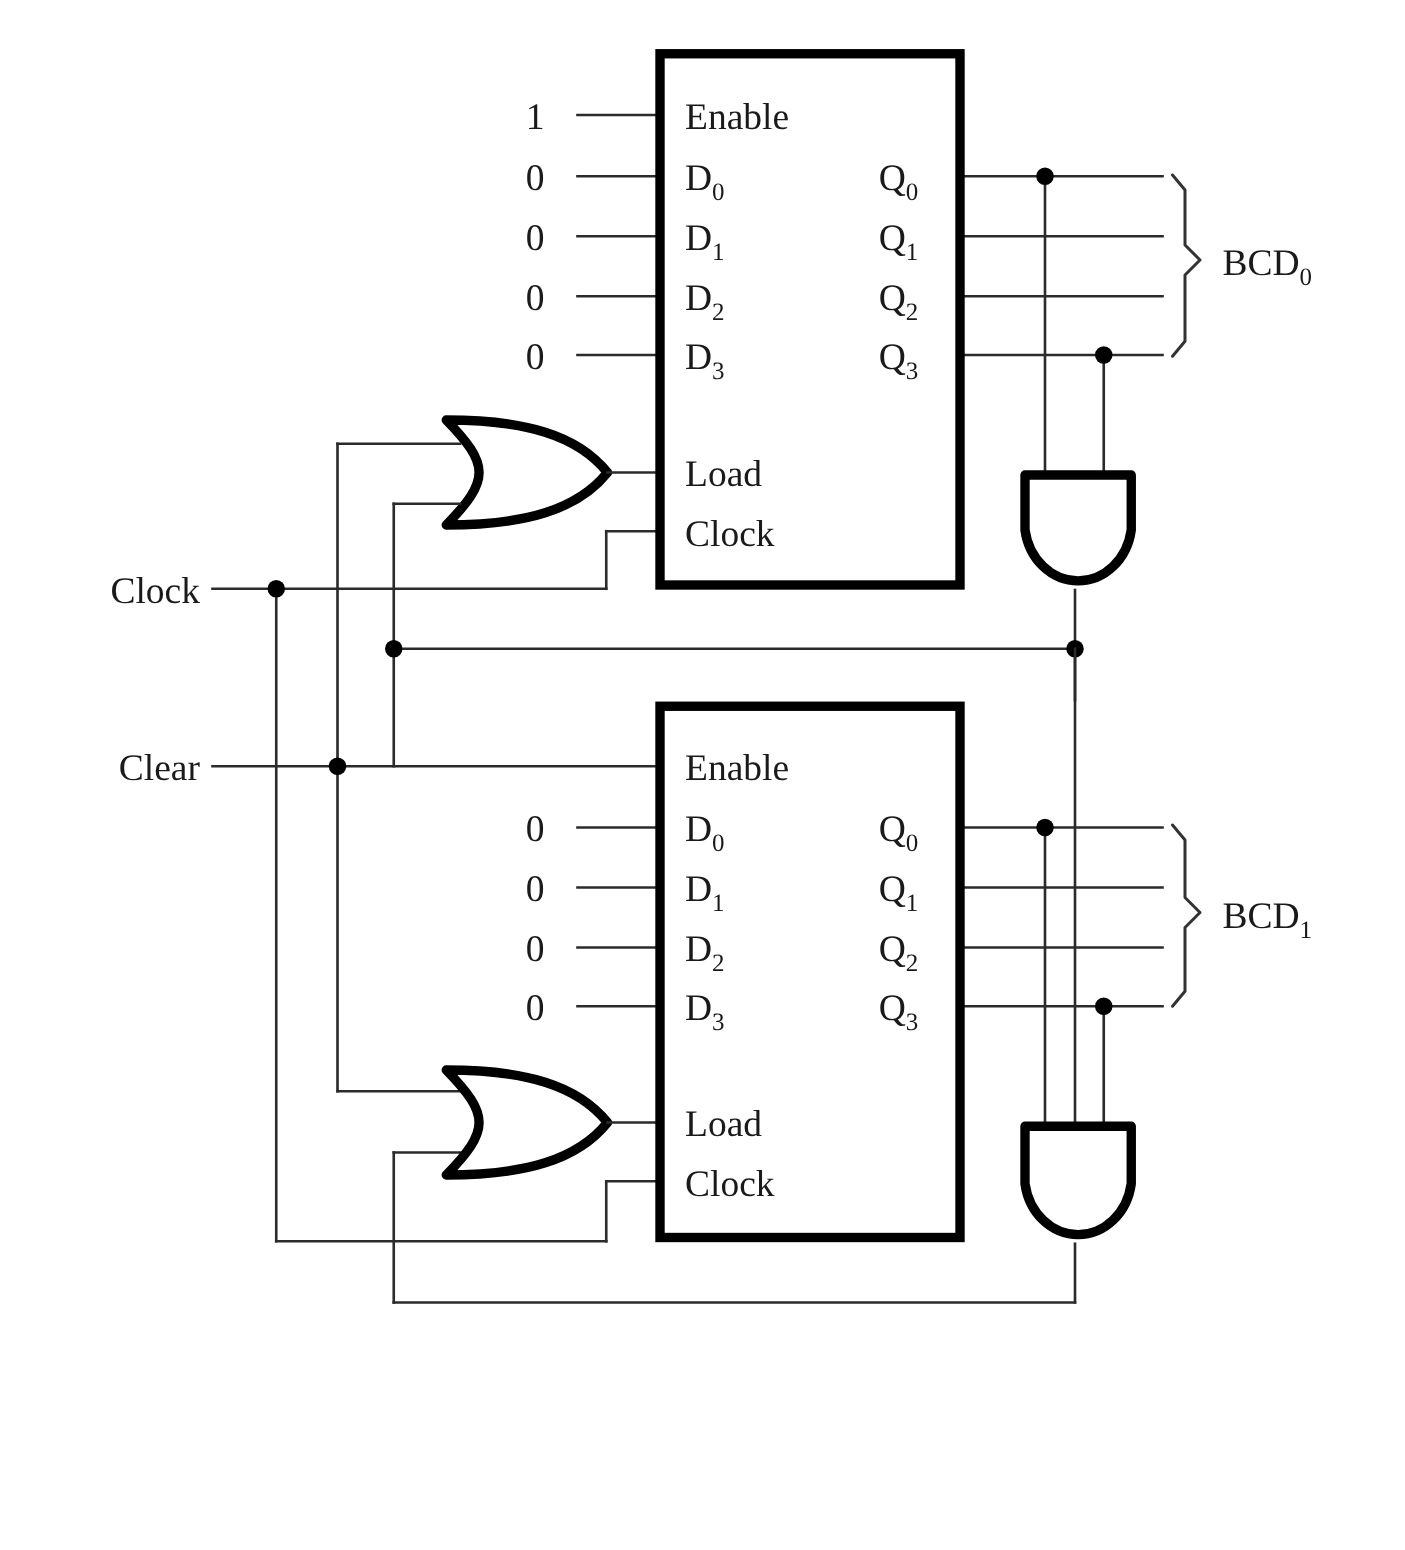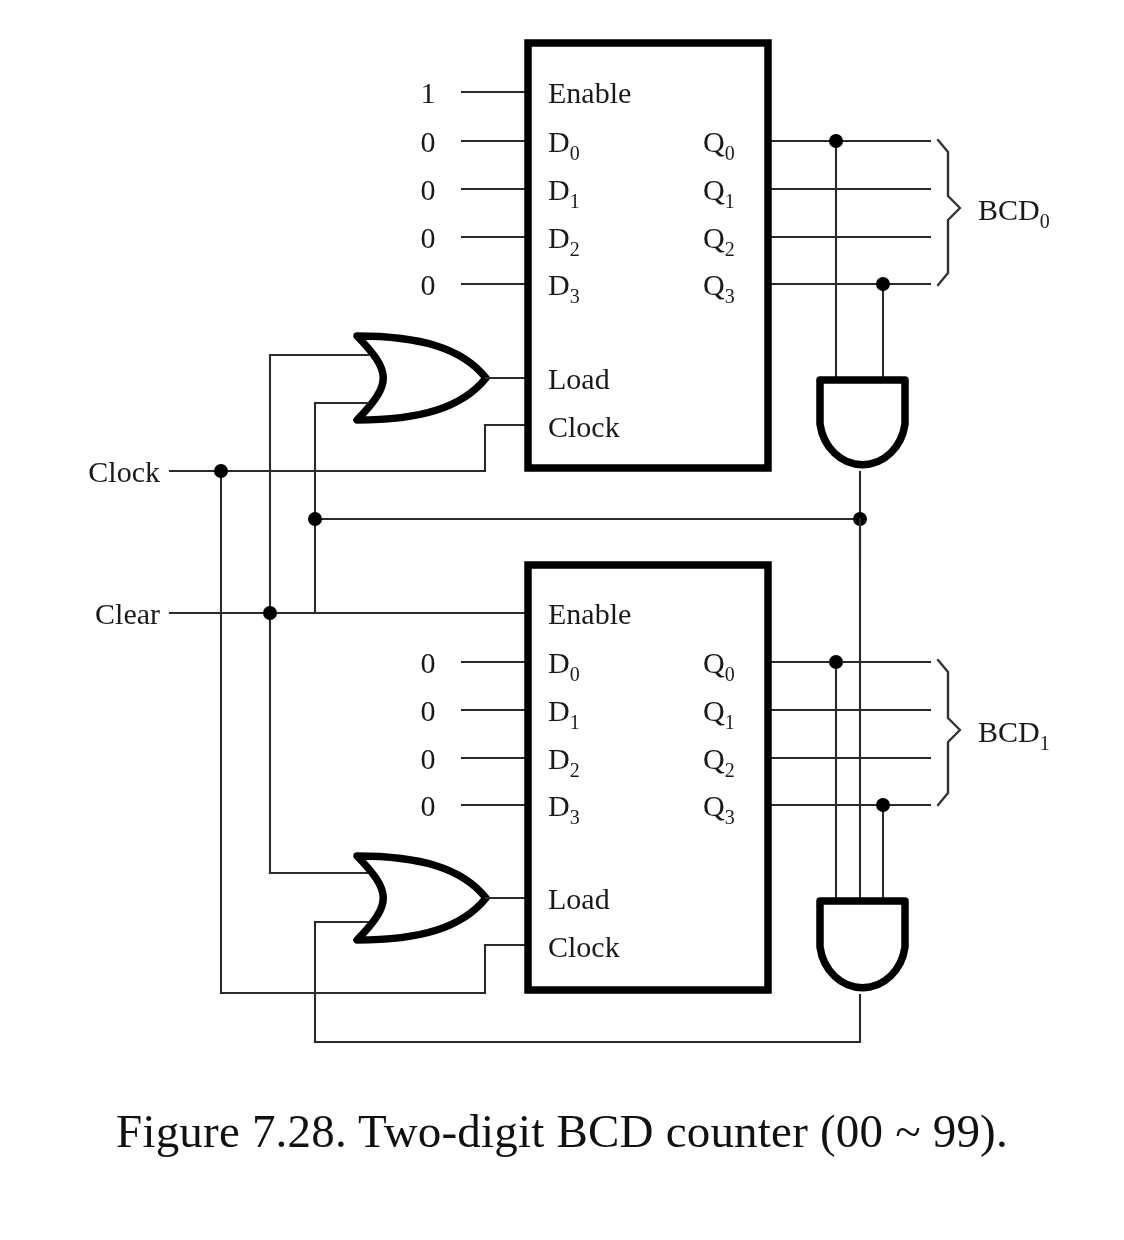--- a/index.html
+++ b/index.html
@@ -282,15 +282,14 @@
       <text x="978" y="220">
         <tspan class="lbl-bcd">BCD</tspan><tspan class="lbl-sub" dy="8">0</tspan>
       </text>
       <text x="978" y="742">
         <tspan class="lbl-bcd">BCD</tspan><tspan class="lbl-sub" dy="8">1</tspan>
       </text>
     </g>
 
   </svg>
 
-  <div class="caption">Figure 7.28. Two-digit BCD counter (00 ~ 99).</div>
 
 </div>
 
 </body></html>

